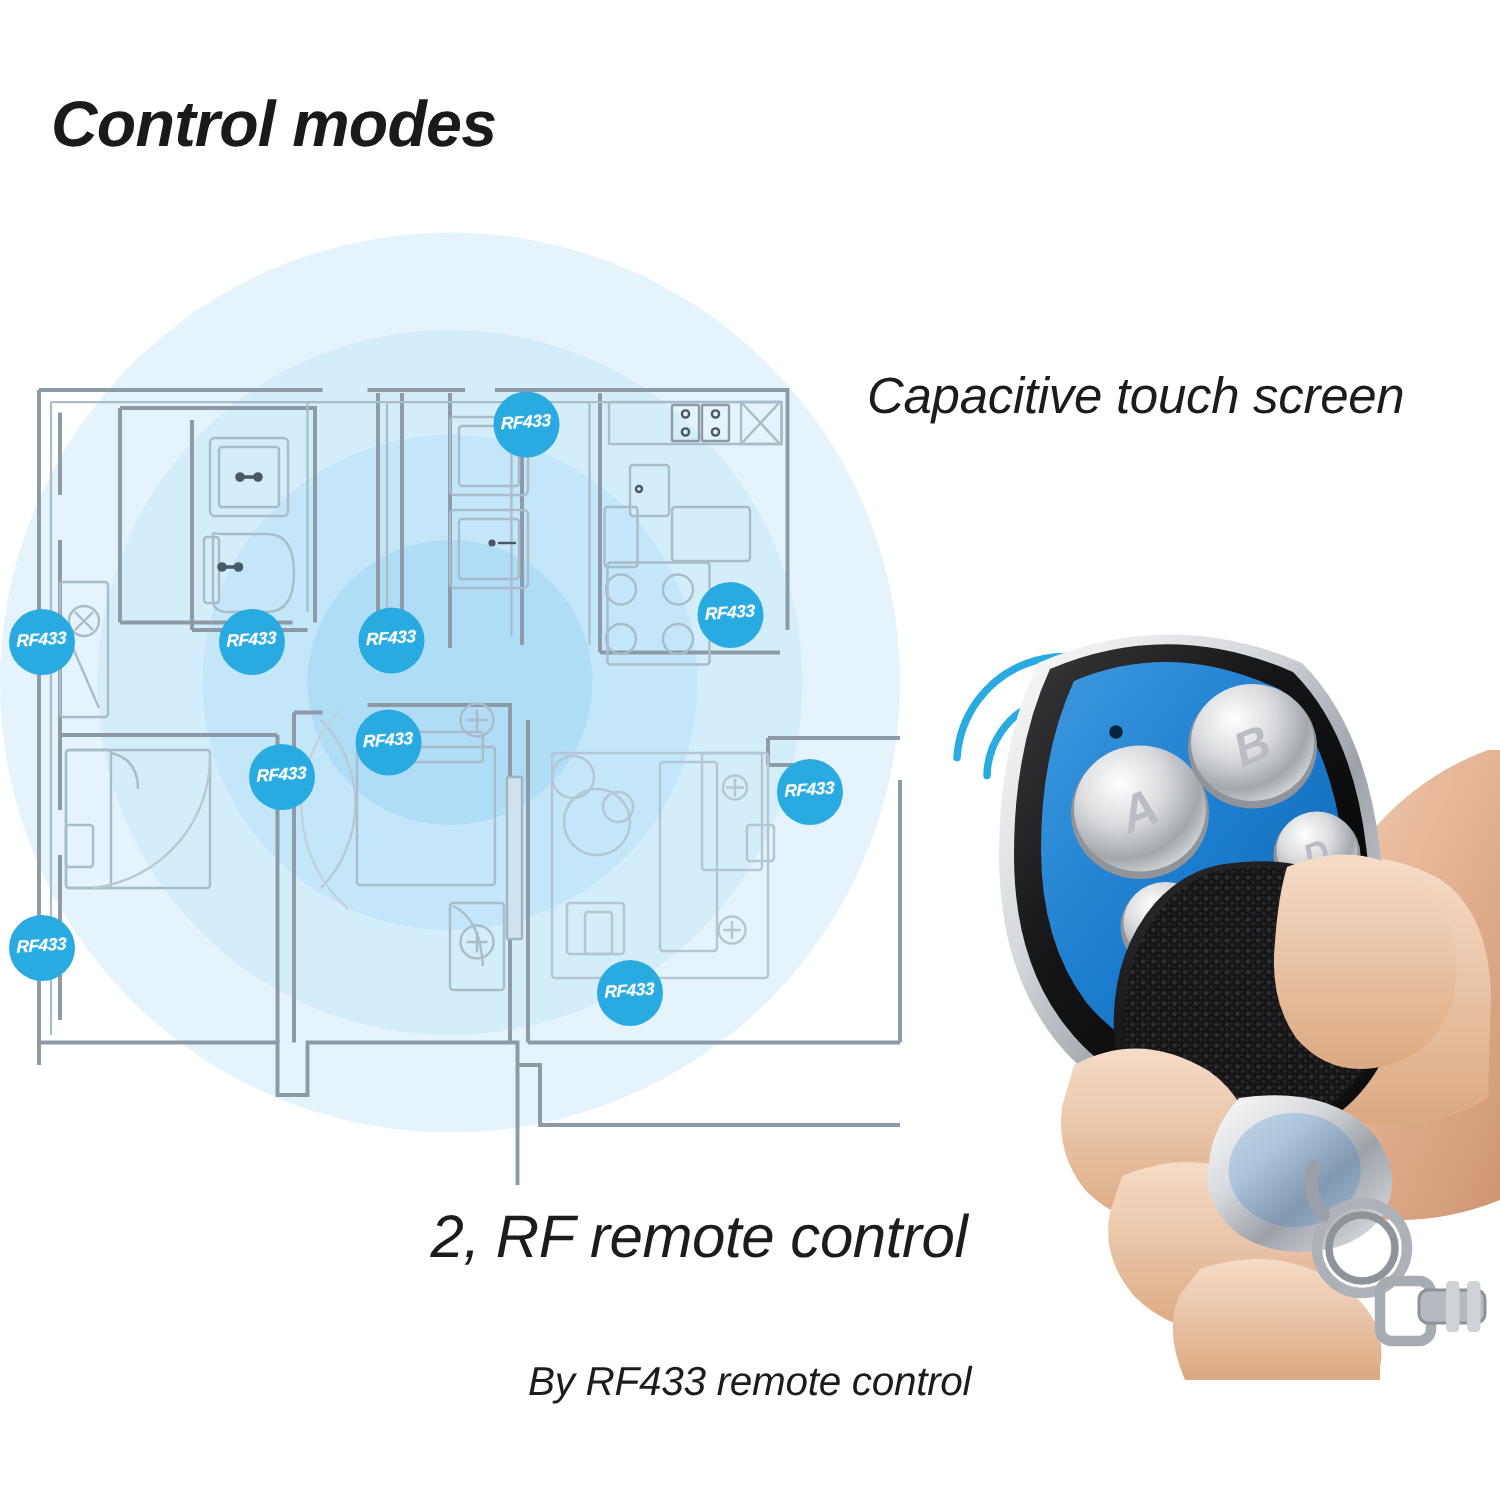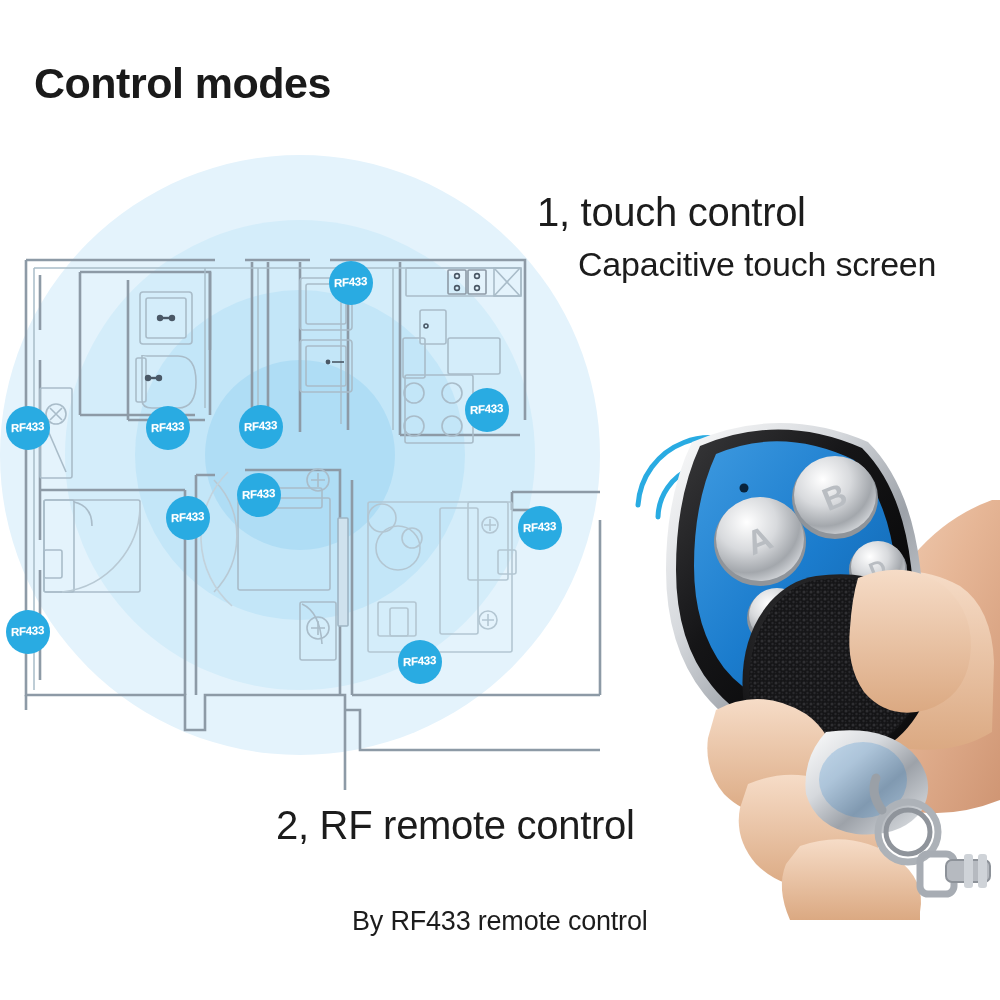--- a/index.html
+++ b/index.html
@@ -4,21 +4,21 @@
 <title>Control modes</title>
 <style>
   html,body{margin:0;padding:0;}
   body{
     width:1000px;height:1000px;
     background:#ffffff;
     font-family:"Liberation Sans", sans-serif;
     overflow:hidden;
     position:relative;
   }
-  #stage{position:absolute;left:0;top:0;width:1000px;height:1000px;overflow:hidden;background:#fff;}
+  #stage{position:absolute;left:0;top:0;width:1000px;height:1000px;overflow:hidden;background:#fff;font-style:italic;}
 
   
   .title{
     position:absolute;left:34px;top:62px;
     font-size:43px;font-weight:bold;color:#1a1a1a;
     letter-spacing:-0.5px;line-height:1;
     white-space:nowrap;
   }
 
   
@@ -26,21 +26,21 @@
     position:absolute;left:537px;top:190px;
     font-size:40px;color:#1c1c1c;font-weight:400;
     letter-spacing:-0.3px;white-space:nowrap;
   }
   .mode1-sub{
     position:absolute;left:578px;top:245px;
     font-size:34px;color:#1c1c1c;font-weight:400;
     letter-spacing:-0.2px;white-space:nowrap;
   }
   .mode2-head{
-    position:absolute;left:276px;top:803px;
+    position:absolute;left:287px;top:803px;
     font-size:40px;color:#1c1c1c;font-weight:400;
     letter-spacing:-0.3px;white-space:nowrap;
   }
   .mode2-sub{
     position:absolute;left:352px;top:906px;
     font-size:27px;color:#1c1c1c;font-weight:400;
     letter-spacing:-0.2px;white-space:nowrap;
   }
 
   
@@ -247,21 +247,20 @@
         <span>RF433</span>
       </div>
     <div class="badge" style="left:518px;top:356px">
         <span>RF433</span>
       </div>
     <div class="badge" style="left:398px;top:490px">
         <span>RF433</span>
       </div>
   </div>
 
-  <div class="mode1-head">1, touch control</div>
   <div class="mode1-sub">Capacitive touch screen</div>
   <div class="mode2-head">2, RF remote control</div>
   <div class="mode2-sub">By RF433 remote control</div>
 
   <div id="remote">
     <svg width="380" height="540" viewBox="0 0 380 540" xmlns="http://www.w3.org/2000/svg">
       <defs>
         <linearGradient id="skin" x1="0" y1="0" x2="1" y2="1">
           <stop offset="0%" stop-color="#f3d3bb"></stop>
           <stop offset="45%" stop-color="#e6b696"></stop>

